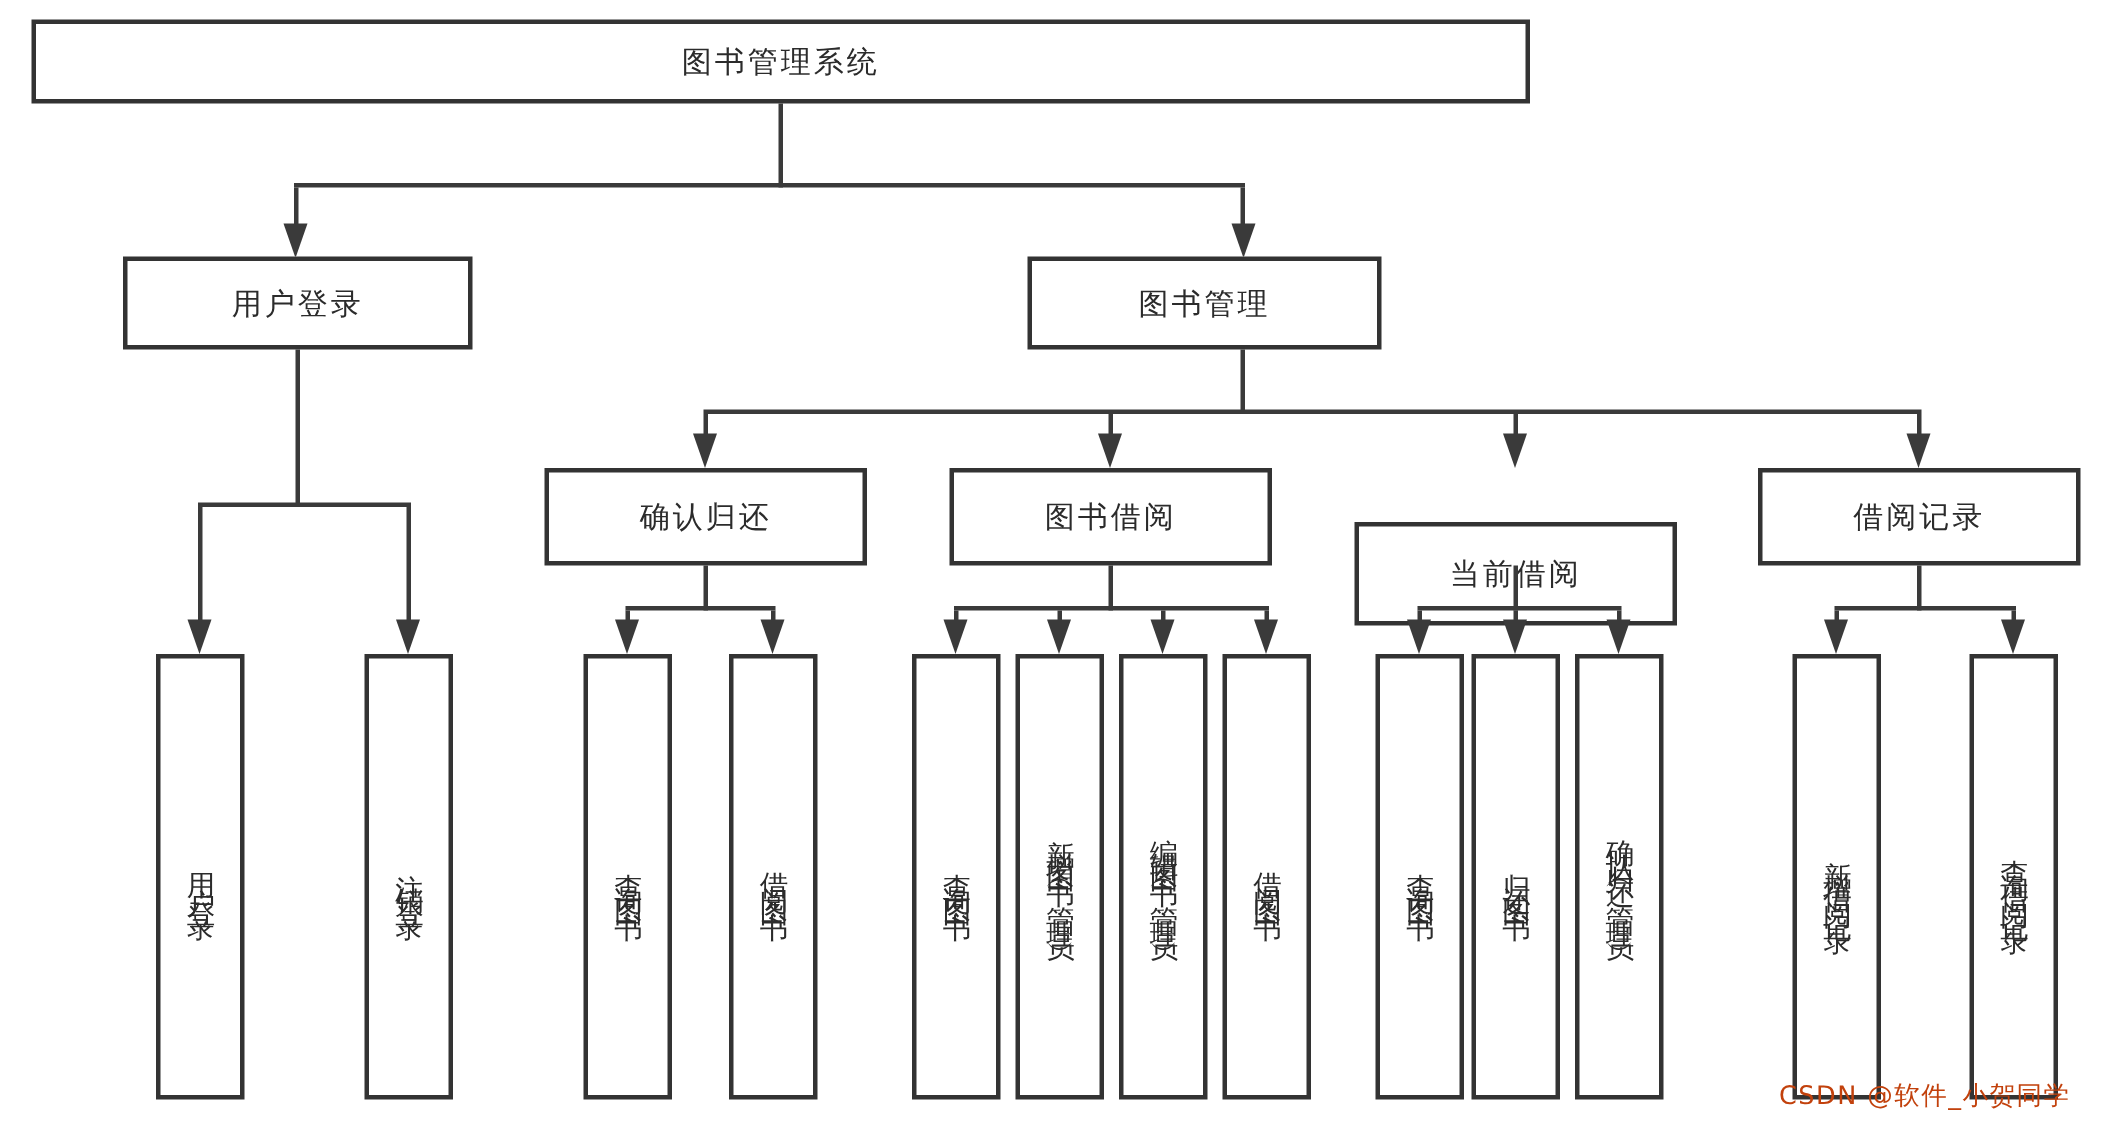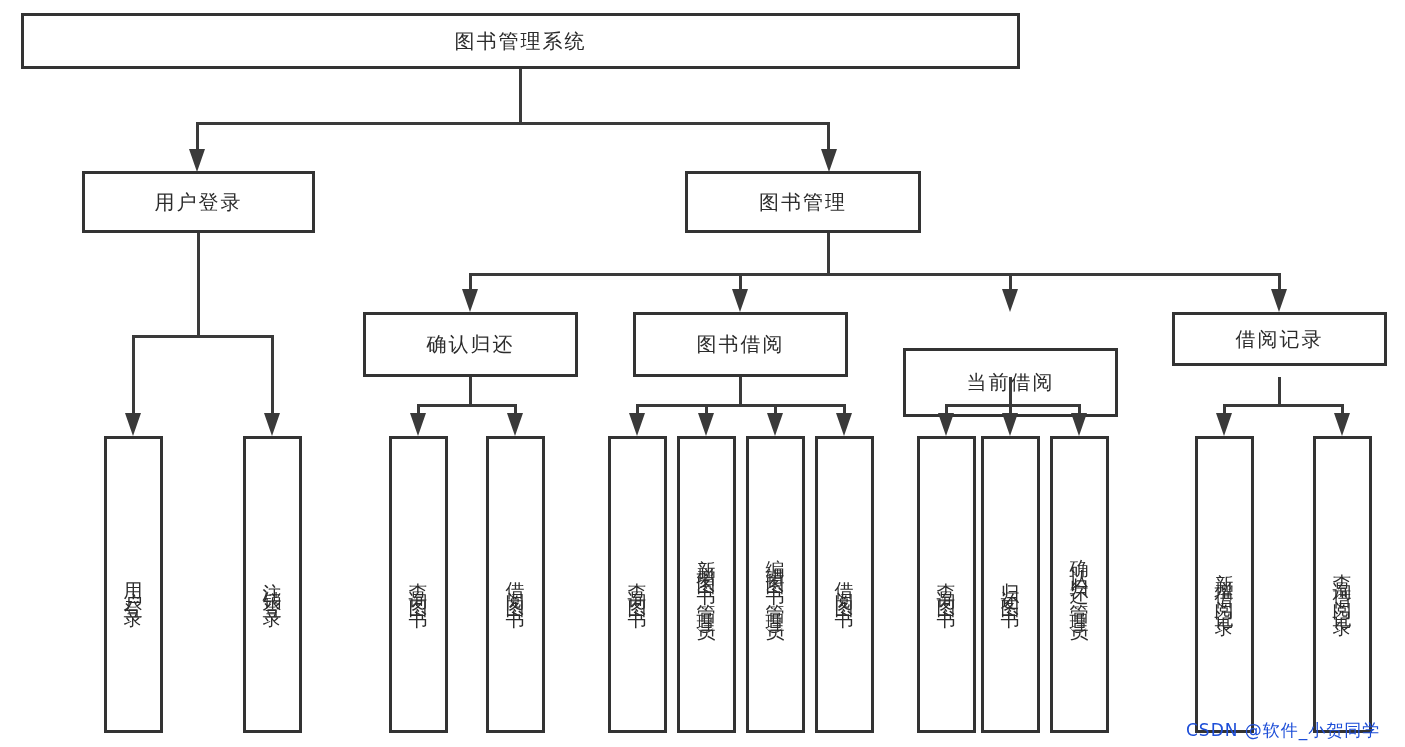--- a/index.html
+++ b/index.html
@@ -42,21 +42,21 @@
     width: 0; height: 0;
     border-left: 8px solid transparent;
     border-right: 8px solid transparent;
     border-top: 23px solid #3a3a3a;
   }
   .watermark {
     position: absolute;
     left: 1186px;
     top: 719px;
     font-size: 17px;
-    color: #1d4ed8;
+    color: #c2410c;
     letter-spacing: 1px;
     white-space: nowrap;
   }
 </style>
 </head>
 <body>
 
 <div id="stage">
 
   <div class="box" style="left:21px; top:13px; width:999px; height:56px;">
@@ -97,21 +97,21 @@
 
   <div class="box" style="left:363px; top:312px; width:215px; height:65px;">
     <span class="hlabel">确认归还</span>
   </div>
   <div class="box" style="left:633px; top:312px; width:215px; height:65px;">
     <span class="hlabel">图书借阅</span>
   </div>
   <div class="box" style="left:903px; top:312px; width:215px; height:69px;margin-top:36px;">
     <span class="hlabel">当前借阅</span>
   </div>
-  <div class="box" style="left:1172px; top:312px; width:215px; height:54px;">
+  <div class="box" style="left:1172px; top:312px; width:215px; height:65px;">
     <span class="hlabel">借阅记录</span>
   </div>
 
   <div class="vline" style="left:469px; top:377px; height:30px;"></div>
   <div class="hline" style="left:417px; top:404px; width:100px;"></div>
   <div class="vline" style="left:417px; top:407px; height:8px;"></div>
   <div class="arrow" style="left:410px; top:413px;"></div>
   <div class="vline" style="left:514px; top:407px; height:8px;"></div>
   <div class="arrow" style="left:507px; top:413px;"></div>
 

